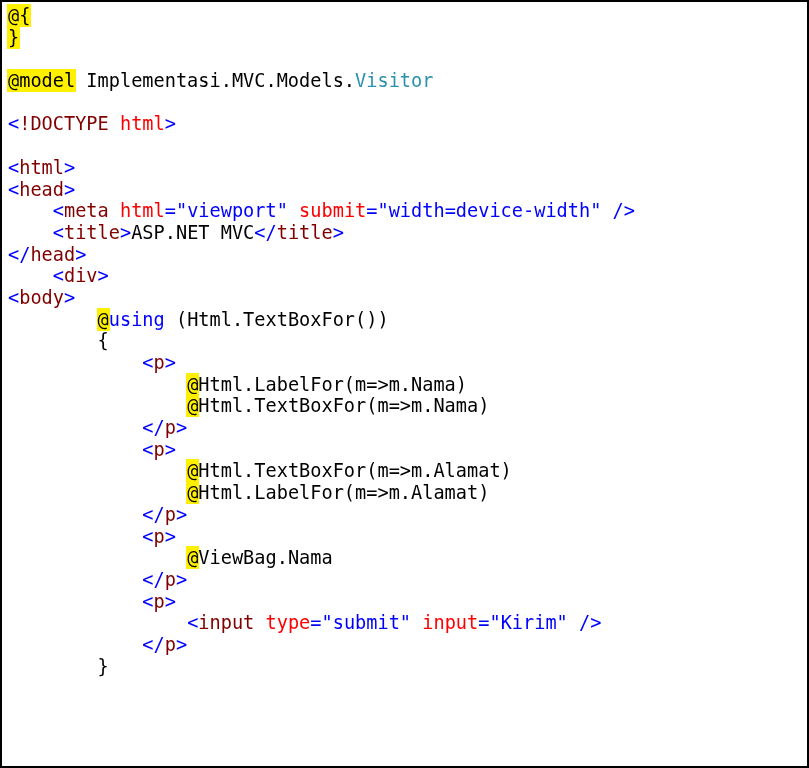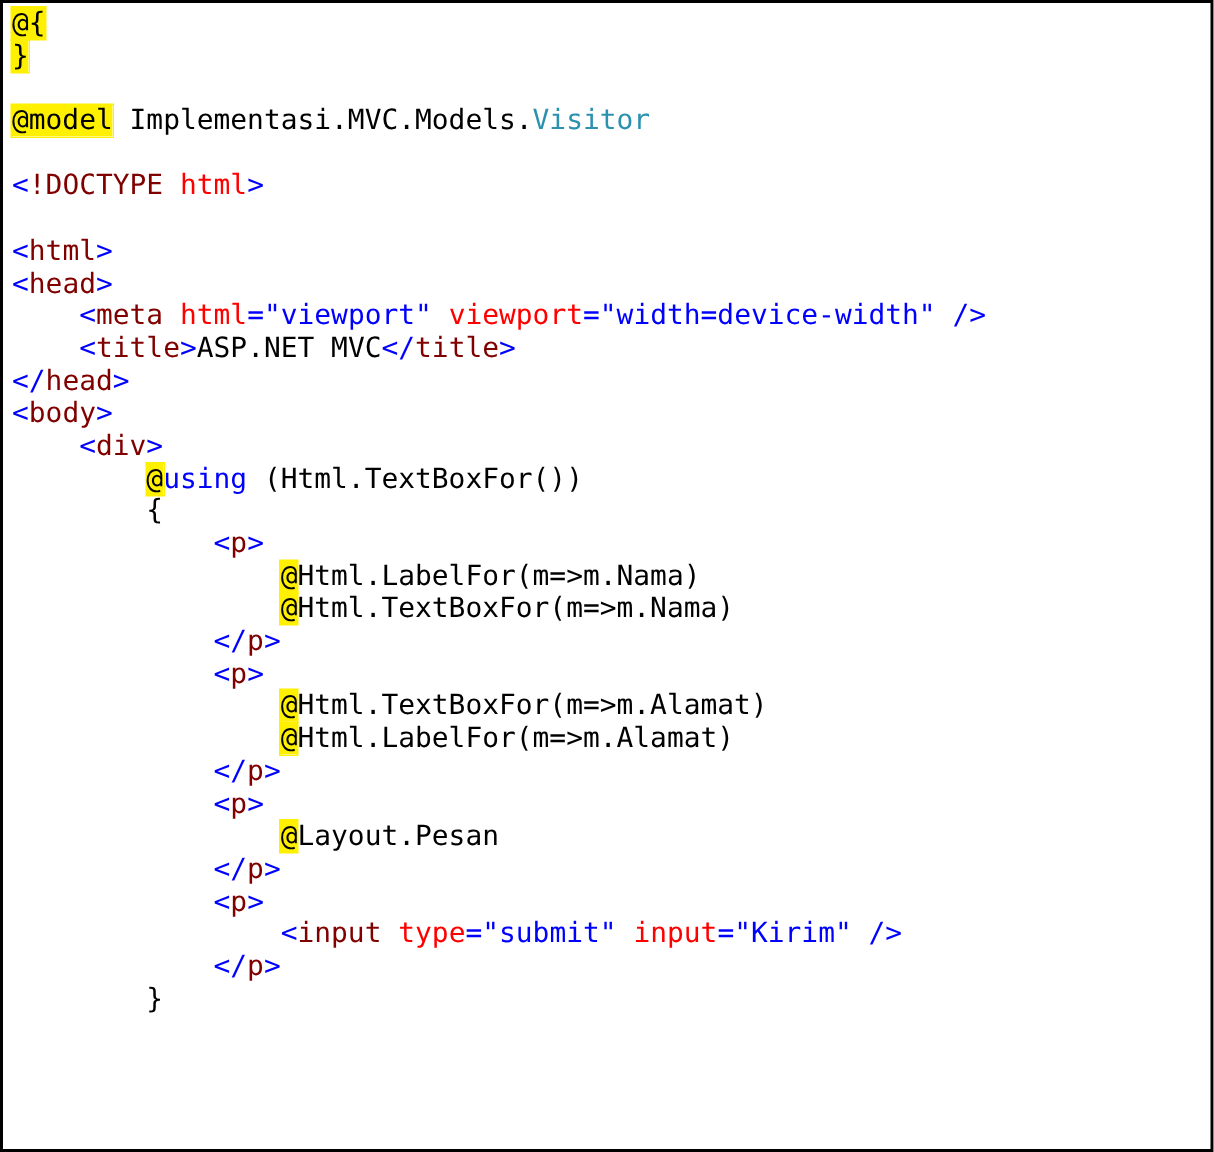--- a/index.html
+++ b/index.html
@@ -39,36 +39,36 @@
   <div class="code" id="code">
       <div class="line"><span class="razor">@{</span></div>
       <div class="line"><span class="razor">}</span></div>
       <div class="line"></div>
       <div class="line"><span class="razor">@model</span><span> Implementasi.MVC.Models.</span><span class="type">Visitor</span></div>
       <div class="line"></div>
       <div class="line"><span class="blue">&lt;</span><span class="tag">!DOCTYPE</span><span> </span><span class="attr">html</span><span class="blue">&gt;</span></div>
       <div class="line"></div>
       <div class="line"><span class="blue">&lt;</span><span class="tag">html</span><span class="blue">&gt;</span></div>
       <div class="line"><span class="blue">&lt;</span><span class="tag">head</span><span class="blue">&gt;</span></div>
-      <div class="line"><span>    </span><span class="blue">&lt;</span><span class="tag">meta</span><span> </span><span class="attr">html</span><span class="blue">=</span><span class="blue">"viewport"</span><span> </span><span class="attr">viewport</span><span class="blue">=</span><span class="blue">"width=device-width"</span><span> </span><span class="blue">/&gt;</span></div>
+      <div class="line"><span>    </span><span class="blue">&lt;</span><span class="tag">meta</span><span> </span><span class="attr">html</span><span class="blue">=</span><span class="blue">"viewport"</span><span> </span><span class="attr">submit</span><span class="blue">=</span><span class="blue">"width=device-width"</span><span> </span><span class="blue">/&gt;</span></div>
       <div class="line"><span>    </span><span class="blue">&lt;</span><span class="tag">title</span><span class="blue">&gt;</span><span>ASP.NET MVC</span><span class="blue">&lt;/</span><span class="tag">title</span><span class="blue">&gt;</span></div>
       <div class="line"><span class="blue">&lt;/</span><span class="tag">head</span><span class="blue">&gt;</span></div>
+      <div class="line"><span>    </span><span class="blue">&lt;</span><span class="tag">div</span><span class="blue">&gt;</span></div>
       <div class="line"><span class="blue">&lt;</span><span class="tag">body</span><span class="blue">&gt;</span></div>
-      <div class="line"><span>    </span><span class="blue">&lt;</span><span class="tag">div</span><span class="blue">&gt;</span></div>
       <div class="line"><span>        </span><span class="razor">@</span><span class="blue">using</span><span> (Html.TextBoxFor())</span></div>
       <div class="line"><span>        {</span></div>
       <div class="line"><span>            </span><span class="blue">&lt;</span><span class="tag">p</span><span class="blue">&gt;</span></div>
       <div class="line"><span>                </span><span class="razor">@</span><span>Html.LabelFor(m=&gt;m.Nama)</span></div>
       <div class="line"><span>                </span><span class="razor">@</span><span>Html.TextBoxFor(m=&gt;m.Nama)</span></div>
       <div class="line"><span>            </span><span class="blue">&lt;/</span><span class="tag">p</span><span class="blue">&gt;</span></div>
       <div class="line"><span>            </span><span class="blue">&lt;</span><span class="tag">p</span><span class="blue">&gt;</span></div>
       <div class="line"><span>                </span><span class="razor">@</span><span>Html.TextBoxFor(m=&gt;m.Alamat)</span></div>
       <div class="line"><span>                </span><span class="razor">@</span><span>Html.LabelFor(m=&gt;m.Alamat)</span></div>
       <div class="line"><span>            </span><span class="blue">&lt;/</span><span class="tag">p</span><span class="blue">&gt;</span></div>
       <div class="line"><span>            </span><span class="blue">&lt;</span><span class="tag">p</span><span class="blue">&gt;</span></div>
-      <div class="line"><span>                </span><span class="razor">@</span><span>Layout.Pesan</span></div>
+      <div class="line"><span>                </span><span class="razor">@</span><span>ViewBag.Nama</span></div>
       <div class="line"><span>            </span><span class="blue">&lt;/</span><span class="tag">p</span><span class="blue">&gt;</span></div>
       <div class="line"><span>            </span><span class="blue">&lt;</span><span class="tag">p</span><span class="blue">&gt;</span></div>
       <div class="line"><span>                </span><span class="blue">&lt;</span><span class="tag">input</span><span> </span><span class="attr">type</span><span class="blue">=</span><span class="blue">"submit"</span><span> </span><span class="attr">input</span><span class="blue">=</span><span class="blue">"Kirim"</span><span> </span><span class="blue">/&gt;</span></div>
       <div class="line"><span>            </span><span class="blue">&lt;/</span><span class="tag">p</span><span class="blue">&gt;</span></div>
       <div class="line"><span>        }</span></div>
     </div>
 </div>
 
 </body></html>

